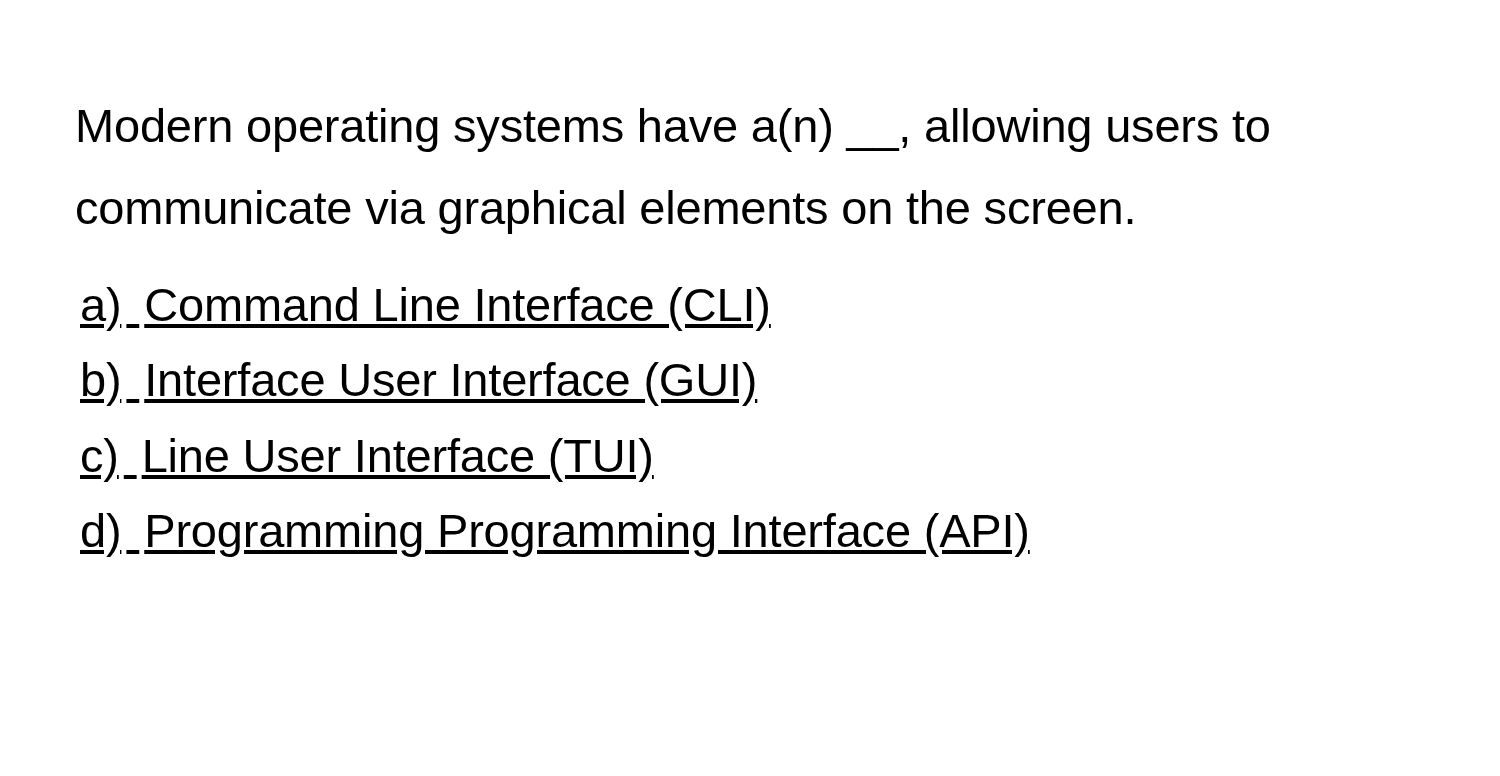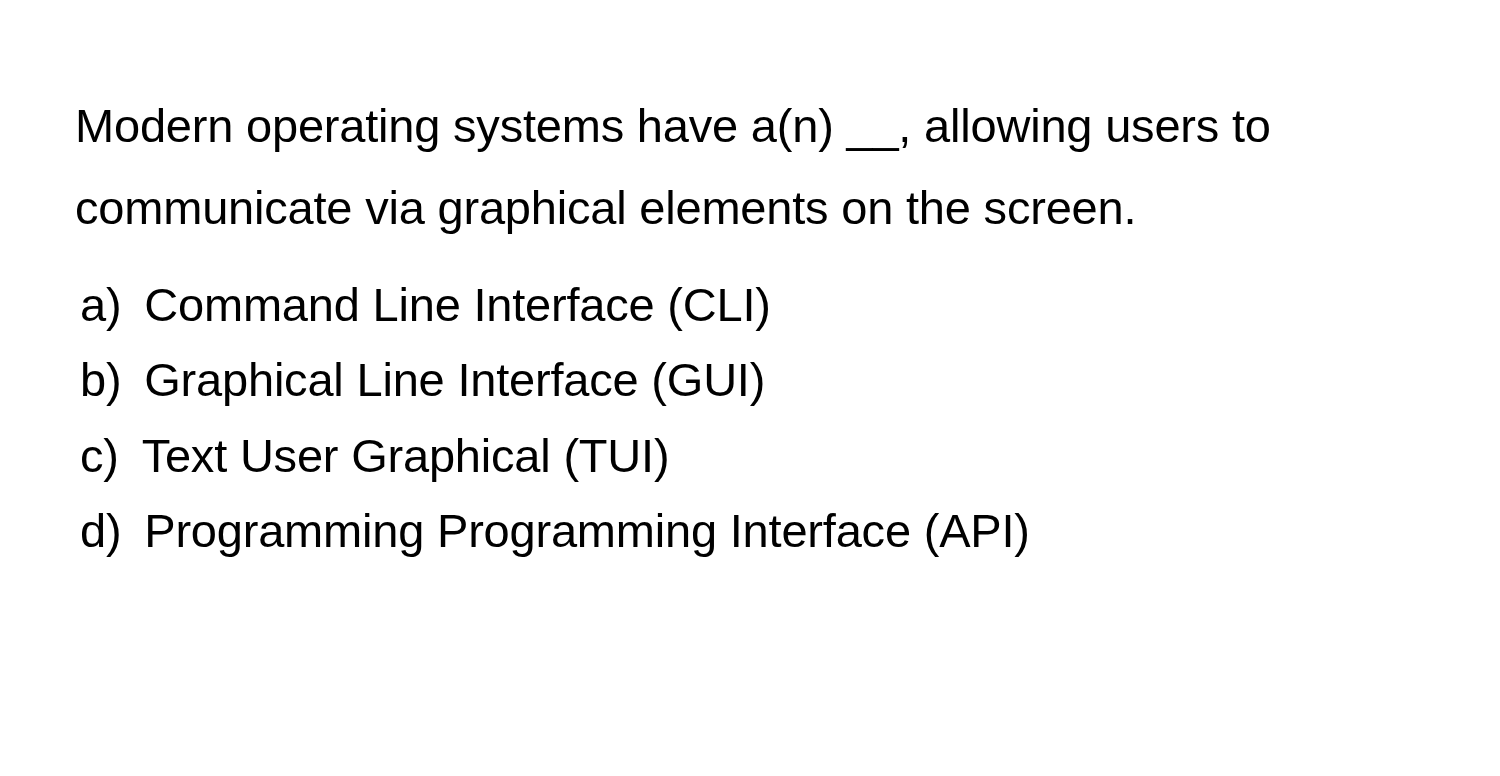--- a/index.html
+++ b/index.html
@@ -18,38 +18,39 @@
     .question-text {
       font-size: 47px;
       line-height: 1.75;
       margin-bottom: 20px;
       letter-spacing: -0.2px;
     }
     .option {
       font-size: 47px;
       line-height: 1.5;
       letter-spacing: -0.2px;
+      text-decoration: underline;
     }
   </style>
 </head>
 <body>
 
 <div class="question-text">Modern operating systems have a(n) __, allowing users to communicate via graphical elements on the screen.</div>
 
 <div class="option">
   <span>a)</span>
   <span>Command Line Interface (CLI)</span>
 </div>
 
 <div class="option">
   <span>b)</span>
-  <span>Graphical Line Interface (GUI)</span>
+  <span>Interface User Interface (GUI)</span>
 </div>
 
 <div class="option">
   <span>c)</span>
-  <span>Text User Graphical (TUI)</span>
+  <span>Line User Interface (TUI)</span>
 </div>
 
 <div class="option">
   <span>d)</span>
   <span>Programming Programming Interface (API)</span>
 </div>
 
 </body></html>

